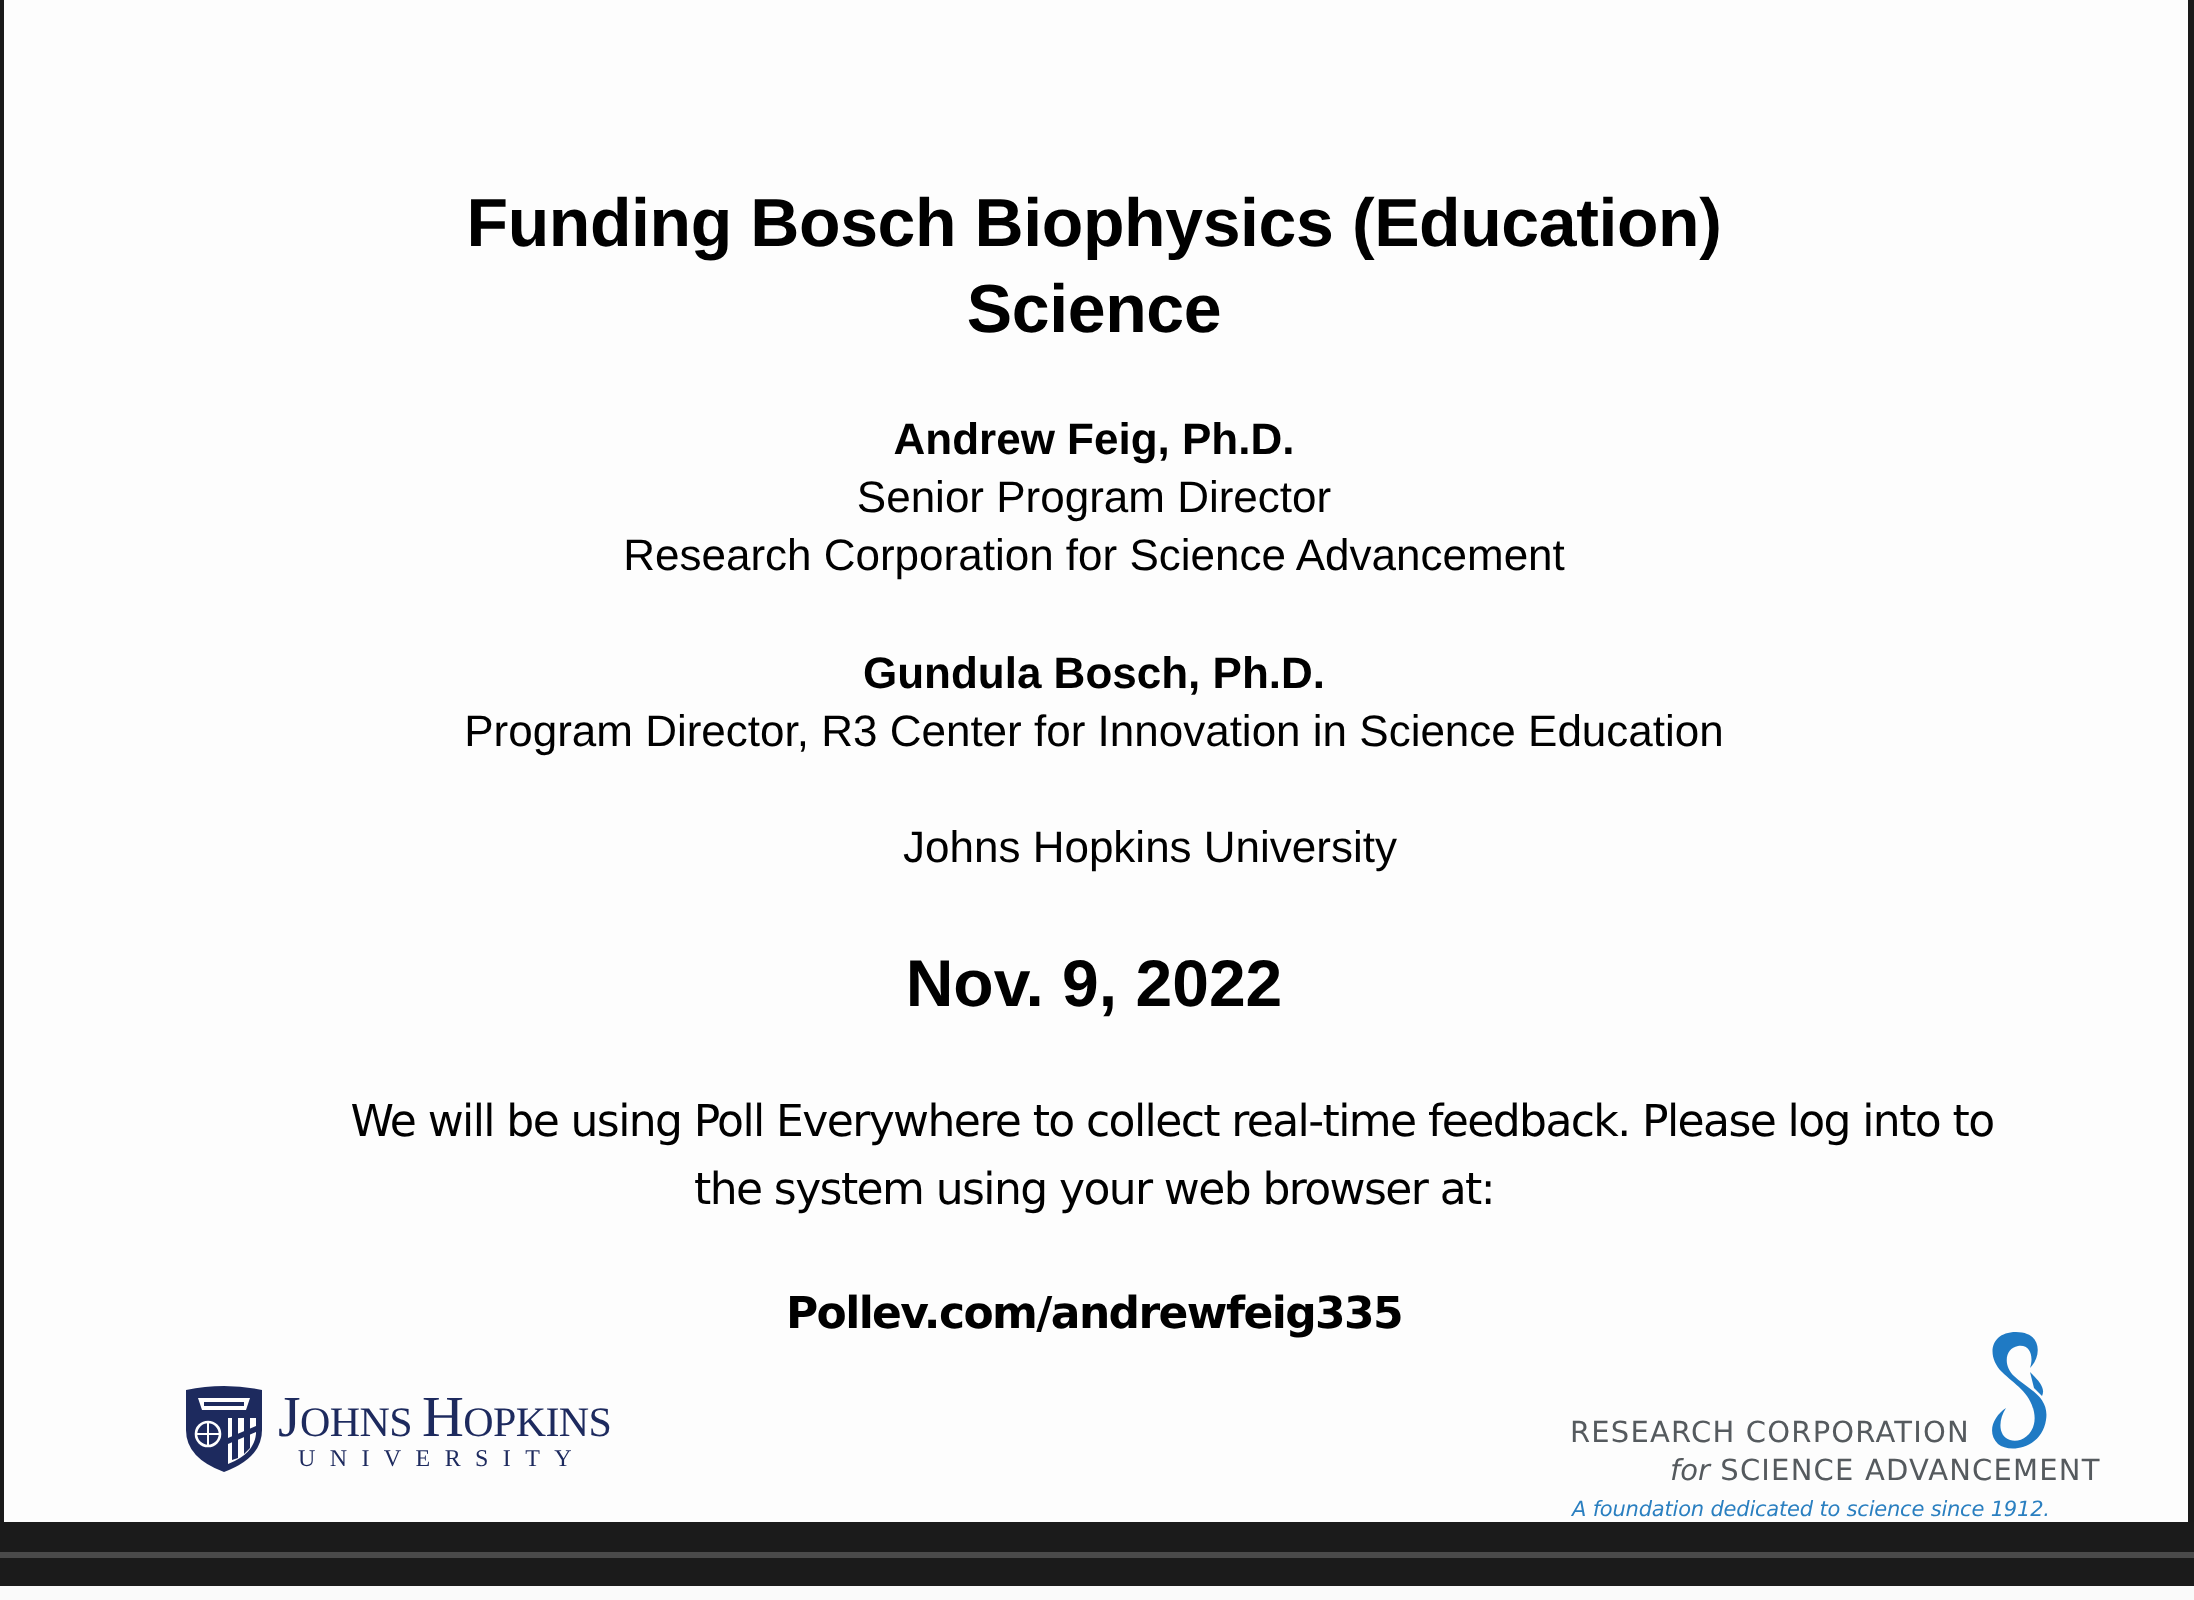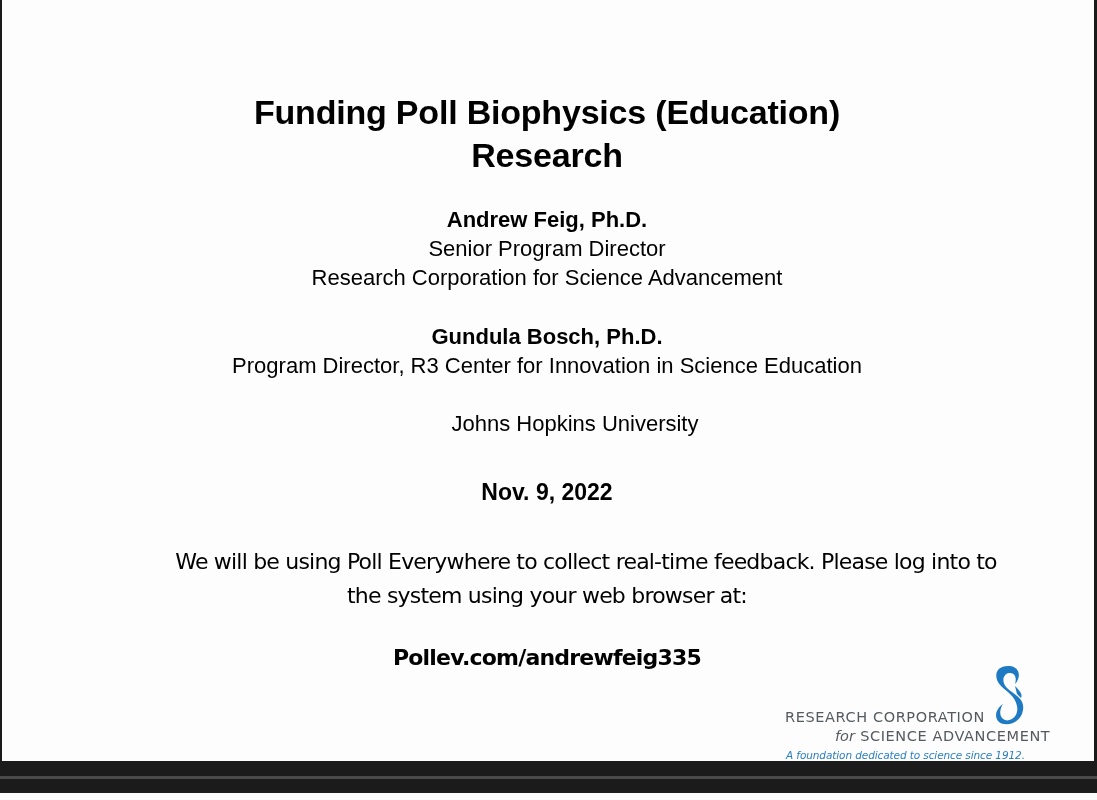--- a/index.html
+++ b/index.html
@@ -2,21 +2,21 @@
 <html><head>
 <meta charset="utf-8">
 <style>
   html, body { margin:0; padding:0; }
   body { width:1097px; height:800px; position:relative; overflow:hidden; background:#ffffff; font-family:"Liberation Sans", sans-serif; color:#000; }
   .slide { position:absolute; left:0; top:0; width:1097px; height:761px; background:#fdfdfd; border-left:2px solid #1a1a1a; border-right:3px solid #1a1a1a; box-sizing:border-box; }
   .abs { position:absolute; left:0; width:1090px; text-align:center; white-space:nowrap; }
   .title { font-weight:bold; font-size:34px; line-height:43px; letter-spacing:-0.2px; }
   .name { font-weight:bold; font-size:22px; line-height:29px; }
   .role { font-size:22px; line-height:29px; }
-  .date { font-weight:bold; font-size:23px; line-height:30px; }
+  .date { font-weight:bold; font-size:33px; line-height:30px; }
   .poll { font-family:"DejaVu Sans", sans-serif; font-size:22px; line-height:34px; letter-spacing:-0.8px; }
   .url { font-family:"DejaVu Sans", sans-serif; font-weight:bold; font-size:22px; letter-spacing:-0.8px; }
   .jhu-logo { position:absolute; left:89px; top:691px; width:240px; height:50px; }
   .jhu-name { position:absolute; left:48px; top:2px; font-family:"Liberation Serif", serif; font-size:27px; color:#1d2a5e; letter-spacing:-0.3px; }
   .jhu-name .big { font-size:29px; }
   .jhu-name .sm { font-size:21px; }
   .jhu-sub { position:absolute; left:58px; top:31px; font-family:"Liberation Serif", serif; font-size:12px; letter-spacing:7.2px; color:#1d2a5e; }
   .rc-line1 { position:absolute; left:783px; top:709px; font-family:"DejaVu Sans", sans-serif; font-size:14.5px; color:#555a5e; letter-spacing:0.6px; }
   .rc-line2 { position:absolute; left:833px; top:728px; font-family:"DejaVu Sans", sans-serif; font-size:14.5px; color:#555a5e; letter-spacing:0.6px; }
   .rc-line2 i { font-style:italic; letter-spacing:0;text-align:center; }
@@ -24,38 +24,53 @@
   .rc-mark { position:absolute; left:985px; top:664px; width:42px; height:62px; }
   .bar { position:absolute; left:0; top:761px; width:1097px; height:32px; background:#1b1b1b; }
   .bar-stripe { position:absolute; left:0; top:15px; width:1097px; height:3px; background:#4a4a4a; }
   .below { position:absolute; left:0; top:793px; width:1097px; height:7px; background:#fafafa; }
 </style>
 </head>
 <body>
 
 <div class="slide">
 
-  <div class="abs title" style="top:91px;">Funding Poll Biophysics (Education)</div>
-  <div class="abs title" style="top:134px;">Research</div>
+  <div class="abs title" style="top:91px;">Funding Bosch Biophysics (Education)</div>
+  <div class="abs title" style="top:134px;">Science</div>
 
   <div class="abs name" style="top:205px;">Andrew  Feig, Ph.D.</div>
   <div class="abs role" style="top:234px;">Senior Program Director</div>
   <div class="abs role" style="top:263px;">Research Corporation for Science Advancement</div>
 
   <div class="abs name" style="top:322px;">Gundula Bosch, Ph.D.</div>
   <div class="abs role" style="top:351px;">Program Director, R3 Center for Innovation in Science Education</div>
   <div class="abs role" style="top:409px;margin-left:28px;">Johns Hopkins University</div>
 
   <div class="abs date" style="top:477px;">Nov. 9, 2022</div>
 
   <div class="abs poll" style="top:545px;padding-left:39px;">We will be using Poll Everywhere to collect real-time feedback. Please log into to</div>
   <div class="abs poll" style="top:579px;">the system using your web browser at:</div>
 
   <div class="abs url" style="top:645px;">Pollev.com/andrewfeig335</div>
 
+  <div class="jhu-logo">
+    <svg width="42" height="46" viewBox="0 0 42 46" style="position:absolute;left:0;top:0;">
+      <path d="M2 4 Q21 0 40 4 L40 24 Q40 38 21 45 Q2 38 2 24 Z" fill="#1d2a5e"></path>
+      <path d="M8 8 L34 8 L32 14 L10 14 Z" fill="#ffffff"></path>
+      <rect x="11" y="10" width="20" height="2" fill="#1d2a5e"></rect>
+      <circle cx="13" cy="26" r="6" fill="none" stroke="#ffffff" stroke-width="1.3"></circle>
+      <line x1="7" y1="26" x2="19" y2="26" stroke="#ffffff" stroke-width="1"></line>
+      <line x1="13" y1="20" x2="13" y2="32" stroke="#ffffff" stroke-width="1"></line>
+      <path d="M23 18 L37 18 L37 26 Q36 36 23 41 Z" fill="#ffffff"></path>
+      <path d="M25 18 L28 18 L28 38 L25 39 Z M31 18 L34 18 L34 33 L31 36 Z" fill="#1d2a5e"></path>
+      <path d="M23 28 L37 22 L37 25 L23 31 Z" fill="#1d2a5e"></path>
+    </svg>
+    <div class="jhu-name"><span class="big">J</span><span class="sm">OHNS </span><span class="big">H</span><span class="sm">OPKINS</span></div>
+    <div class="jhu-sub">UNIVERSITY</div>
+  </div>
 
   <svg class="rc-mark" viewBox="0 0 42 62">
     <path d="M21 2 C8 2 6 14 14 22 C20 28 28 32 30 42 C32 52 24 58 18 56 C12 54 12 46 16 40 C10 44 6 52 12 58 C18 63 34 60 36 46 C38 34 26 30 20 24 C14 18 16 10 22 9 C28 8 30 14 28 20 C34 14 34 2 21 2 Z" fill="#1f7ac4"></path>
     <path d="M28 22 C32 26 36 30 34 34 L30 30 Z" fill="#1f7ac4"></path>
   </svg>
   <div class="rc-line1">RESEARCH CORPORATION</div>
   <div class="rc-line2"><i>for</i><span> SCIENCE ADVANCEMENT</span></div>
   <div class="rc-tag">A foundation dedicated to science since 1912.</div>
 </div>
 

